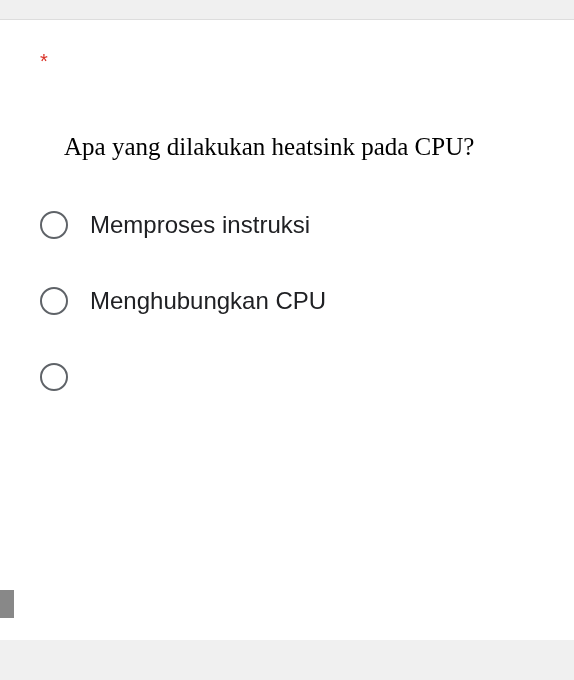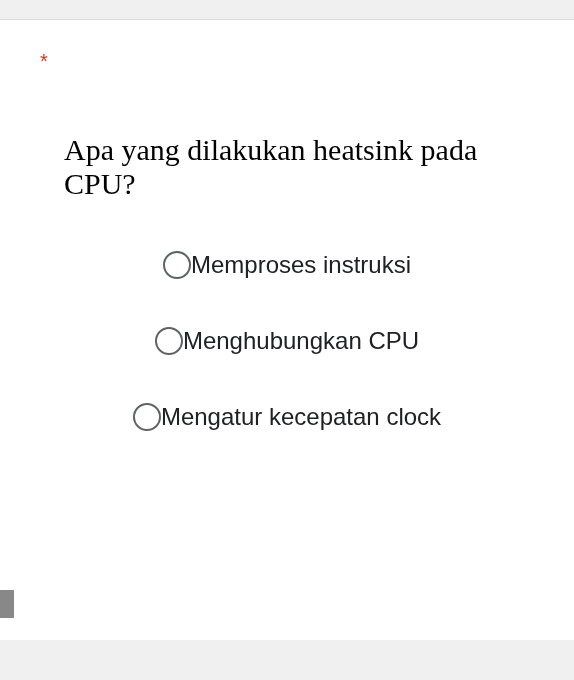--- a/index.html
+++ b/index.html
@@ -26,35 +26,35 @@
     }
     .required-marker {
       color: #d93025;
       font-size: 20px;
       font-weight: normal;
       margin-bottom: 60px;
       display: block;
     }
     .question-text {
       font-family: 'Times New Roman', Times, serif;
-      font-size: 30px;
+      font-size: 25px;
       color: #000;
       margin-bottom: 50px;
       padding-left: 24px;
     }
     .options {
       display: flex;
       flex-direction: column;
       gap: 48px;
     }
     .option {
       display: flex;
       align-items: center;
+      gap: 22px;
       cursor: pointer;
-      justify-content: center;
     }
     .radio-circle {
       width: 28px;
       height: 28px;
       border: 2.5px solid #5f6368;
       border-radius: 50%;
       flex-shrink: 0;
     }
     .option-label {
       font-size: 24px;
@@ -84,18 +84,17 @@
     <div class="option">
       <div class="radio-circle"></div>
       <span class="option-label">Memproses instruksi</span>
     </div>
     <div class="option">
       <div class="radio-circle"></div>
       <span class="option-label">Menghubungkan CPU</span>
     </div>
     <div class="option">
       <div class="radio-circle"></div>
-      <span class="option-label">Mengatur kecepatan clock</span>
     </div>
   </div>
 </div>
 
 <div class="side-indicator"></div>
 
 </body></html>

